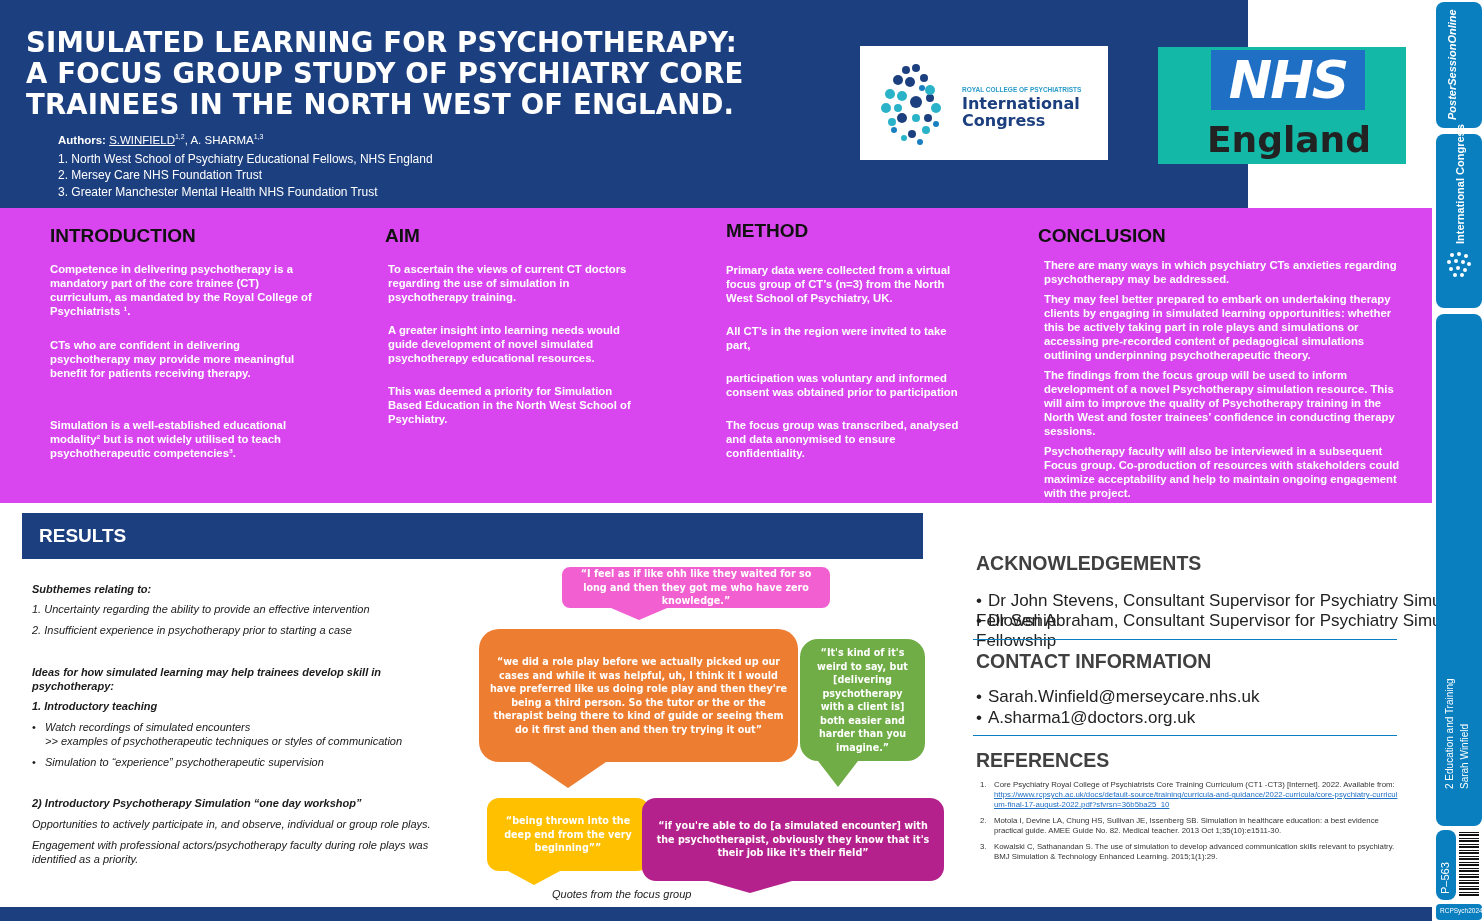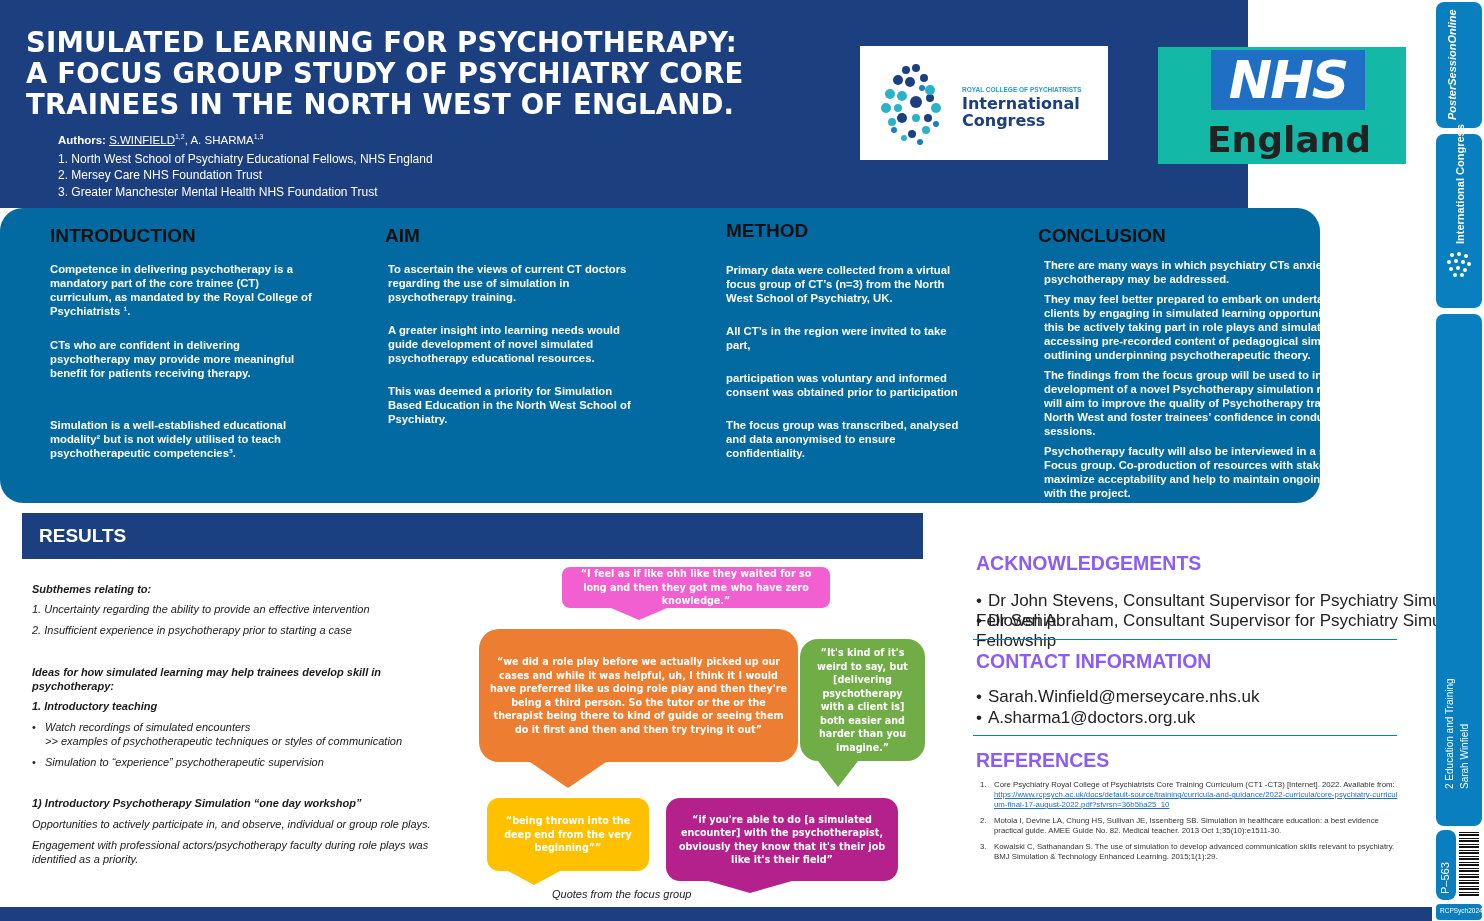--- a/index.html
+++ b/index.html
@@ -15,37 +15,37 @@
   .authors sup { font-size: 7px; }
   .affil { position: absolute; left: 58px; font-size: 12px; color: #ffffff; }
   .logo-rcpsych { position: absolute; left: 860px; top: 46px; width: 248px; height: 114px; background: #ffffff; }
   .logo-nhs { position: absolute; left: 1158px; top: 47px; width: 248px; height: 117px; background: #14b8a6; }
   .nhs-box { position: absolute; left: 53px; top: 3px; width: 154px; height: 60px; background: #1f6fc5; color: #fff; font-family: "DejaVu Sans", sans-serif; font-weight: bold; font-style: italic; font-size: 52px; line-height: 60px; text-align: center; letter-spacing: -2px; }
   .nhs-england { position: absolute; left: 49px; top: 72px; font-family: "DejaVu Sans", sans-serif; font-weight: bold; font-size: 36px; color: #222; }
   .rc-small { position: absolute; left: 102px; top: 40px; font-size: 6.5px; font-weight: bold; color: #2a9bc7; }
   .rc-int { position: absolute; left: 102px; top: 49px; font-family: "DejaVu Sans", sans-serif; font-weight: bold; font-size: 16px; color: #1c3f7f; line-height: 17px; }
 
   
-  .teal { position: absolute; left: 0; top: 208px; width: 1320px; height: 295px; background: #0369a1; border-radius: 23px; }
+  .teal { position: absolute; left: 0; top: 208px; width: 1432px; height: 295px; background: #d946ef; }
   .col { position: absolute; color: #ffffff; font-weight: bold; font-size: 11.3px; line-height: 14px; }
   .col-h { position: absolute; font-size: 19px; font-weight: bold; color: #111; }
   .col p { margin-bottom: 12px; }
 
   
   .results-bar { position: absolute; left: 22px; top: 513px; width: 901px; height: 46px; background: #1c3f7f; }
   .results-bar span { position: absolute; left: 17px; top: 12px; font-size: 19px; font-weight: bold; color: #fff; text-align: center; }
   .rtext { position: absolute; left: 32px; font-style: italic; font-size: 11px; color: #1a1a1a; line-height: 14px; }
   .rtext.bold { font-weight: bold; }
 
   .bubble { position: absolute; color: #fff; font-family: "DejaVu Sans", sans-serif; font-weight: bold; font-size: 9.6px; line-height: 13.5px; text-align: center; display: flex; align-items: center; justify-content: center; padding: 6px 10px; }
   .tail { position: absolute; width: 0; height: 0; border-left: 30px solid transparent; border-right: 30px solid transparent; }
   .caption { position: absolute; left: 552px; top: 888px; font-style: italic; font-size: 11px; color: #222; }
 
   
-  .rh { position: absolute; left: 976px; font-size: 19.5px; font-weight: bold; color: #8b5cf6; }
+  .rh { position: absolute; left: 976px; font-size: 19.5px; font-weight: bold; color: #404040; }
   .rli { position: absolute; left: 976px; font-size: 17px; color: #222; }
   .rli .dot { display: inline-block; width: 12px; }
   .divider { position: absolute; left: 973px; width: 424px; height: 1px; background: #0a7fbf; }
   .ref { position: absolute; left: 980px; width: 420px; font-size: 7.8px; line-height: 10px; color: #333; }
   .ref .n { position: absolute; left: 0; }
   .ref .t { margin-left: 14px; display: block; }
   .ref a { color: #1f6fc5; text-decoration: underline; }
 
   .footer { position: absolute; left: 0; top: 907px; width: 1432px; height: 14px; background: #1c3f7f; }
 
@@ -156,37 +156,37 @@
 <div class="rtext bold" style="top:582px">Subthemes relating to:</div>
 <div class="rtext" style="top:602px">1.  Uncertainty regarding the ability to provide an effective intervention</div>
 <div class="rtext" style="top:623px">2.  Insufficient experience in psychotherapy prior to starting a case</div>
 
 <div class="rtext bold" style="top:665px;width:390px">Ideas for how simulated learning may help trainees develop skill in psychotherapy:</div>
 <div class="rtext bold" style="top:699px">1.  Introductory teaching</div>
 <div class="rtext" style="top:720px"><span style="font-style:normal;display:inline-block;width:13px">•</span><span>Watch recordings of simulated encounters</span></div>
 <div class="rtext" style="top:734px;left:45px">&gt;&gt;  examples of psychotherapeutic techniques or styles of communication</div>
 <div class="rtext" style="top:755px"><span style="font-style:normal;display:inline-block;width:13px">•</span><span>Simulation to “experience” psychotherapeutic supervision</span></div>
 
-<div class="rtext bold" style="top:796px">1) Introductory Psychotherapy Simulation “one day workshop”</div>
+<div class="rtext bold" style="top:796px">2) Introductory Psychotherapy Simulation “one day workshop”</div>
 <div class="rtext" style="top:817px">Opportunities to actively participate in, and observe, individual or group role plays.</div>
 <div class="rtext" style="top:838px;width:420px">Engagement with professional actors/psychotherapy faculty during role plays was identified as a priority.</div>
 
 <div class="bubble" style="left:562px;top:567px;width:268px;height:41px;background:#f25fd0;border-radius:8px">“I feel as if like ohh like they waited for so long and then they got me who have zero knowledge.”</div>
 <div class="tail" style="left:611px;top:608px;border-top:12px solid #f25fd0;border-left-width:28px;border-right-width:28px"></div>
 
 <div class="bubble" style="left:479px;top:629px;width:319px;height:133px;background:#ed7d31;border-radius:20px">“we did a role play before we actually picked up our cases and while it was helpful, uh, I think it I would have preferred like us doing role play and then they're being a third person. So the tutor or the or the therapist being there to kind of guide or seeing them do it first and then and then try trying it out”</div>
 <div class="tail" style="left:530px;top:762px;border-top:26px solid #ed7d31;border-left-width:38px;border-right-width:38px"></div>
 
 <div class="bubble" style="left:800px;top:639px;width:125px;height:122px;background:#70ad47;border-radius:18px">“It's kind of it's weird to say, but [delivering psychotherapy with a client is] both easier and harder than you imagine.”</div>
 <div class="tail" style="left:818px;top:761px;border-top:26px solid #70ad47;border-left-width:20px;border-right-width:20px"></div>
 
 <div class="bubble" style="left:487px;top:798px;width:162px;height:73px;background:#ffc000;border-radius:12px">“being thrown into the deep end from the very beginning””</div>
 <div class="tail" style="left:508px;top:871px;border-top:14px solid #ffc000;border-left-width:26px;border-right-width:26px"></div>
 
-<div class="bubble" style="left:666px;top:798px;width:232px;height:83px;background:#b5218c;border-radius:14px">“if you're able to do [a simulated encounter] with the psychotherapist, obviously they know that it's their job like it's their field”</div>
+<div class="bubble" style="left:642px;top:798px;width:302px;height:83px;background:#b5218c;border-radius:14px">“if you're able to do [a simulated encounter] with the psychotherapist, obviously they know that it's their job like it's their field”</div>
 <div class="tail" style="left:708px;top:881px;border-top:12px solid #b5218c;border-left-width:42px;border-right-width:42px"></div>
 
 <div class="caption">Quotes from the focus group</div>
 
 <div class="rh" style="top:552px">ACKNOWLEDGEMENTS</div>
 <div class="rli" style="top:591px"><span class="dot">•</span><span>Dr John Stevens, Consultant Supervisor for Psychiatry Simulation Fellowship</span></div>
 <div class="rli" style="top:611px"><span class="dot">•</span><span>Dr Seri Abraham, Consultant Supervisor for Psychiatry Simulation Fellowship</span></div>
 <div class="divider" style="top:639px"></div>
 
 <div class="rh" style="top:650px">CONTACT INFORMATION</div>

